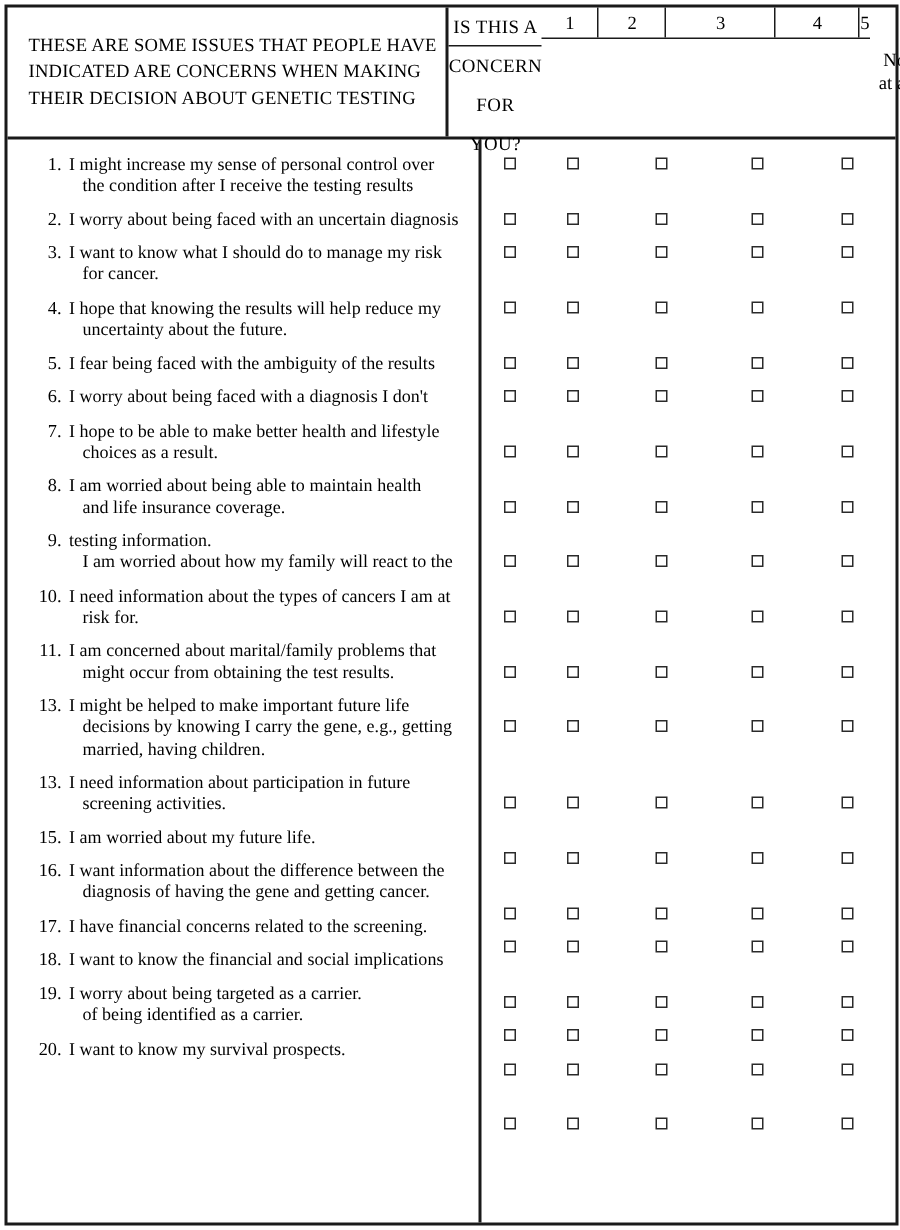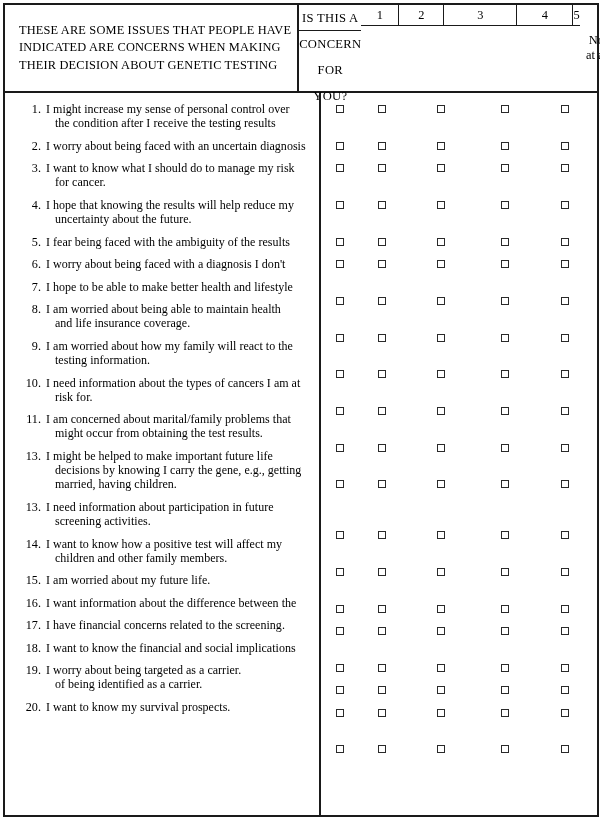--- a/index.html
+++ b/index.html
@@ -264,34 +264,35 @@
         <div class="q-row">
           <div class="q-num">6.</div>
           <div class="q-text">
             <span class="q-line">I worry about being faced with a diagnosis I don't</span>
           </div>
         </div>
         <div class="q-row">
           <div class="q-num">7.</div>
           <div class="q-text">
             <span class="q-line">I hope to be able to make better health and lifestyle</span>
+            <span class="q-line">choices as a result.</span>
           </div>
         </div>
         <div class="q-row">
           <div class="q-num">8.</div>
           <div class="q-text">
             <span class="q-line">I am worried about being able to maintain health</span>
             <span class="q-line">and life insurance coverage.</span>
           </div>
         </div>
         <div class="q-row">
           <div class="q-num">9.</div>
           <div class="q-text">
+            <span class="q-line">testing information.</span>
             <span class="q-line">I am worried about how my family will react to the</span>
-            <span class="q-line">testing information.</span>
           </div>
         </div>
         <div class="q-row">
           <div class="q-num">10.</div>
           <div class="q-text">
             <span class="q-line">I need information about the types of cancers I am  at</span>
             <span class="q-line">risk for.</span>
           </div>
         </div>
         <div class="q-row">
@@ -310,36 +311,30 @@
           </div>
         </div>
         <div class="q-row">
           <div class="q-num">13.</div>
           <div class="q-text">
             <span class="q-line">I need information about participation in future</span>
             <span class="q-line">screening activities.</span>
           </div>
         </div>
         <div class="q-row">
-          <div class="q-num">14.</div>
-          <div class="q-text">
-            <span class="q-line">I want to know how a positive test will affect my</span>
-            <span class="q-line">children and other family members.</span>
-          </div>
-        </div>
-        <div class="q-row">
           <div class="q-num">15.</div>
           <div class="q-text">
             <span class="q-line">I am worried about my future life.</span>
           </div>
         </div>
         <div class="q-row">
           <div class="q-num">16.</div>
           <div class="q-text">
             <span class="q-line">I want information about the difference between the</span>
+            <span class="q-line">diagnosis of having the gene and getting cancer.</span>
           </div>
         </div>
         <div class="q-row">
           <div class="q-num">17.</div>
           <div class="q-text">
             <span class="q-line">I have financial concerns related to the screening.</span>
           </div>
         </div>
         <div class="q-row">
           <div class="q-num">18.</div>

